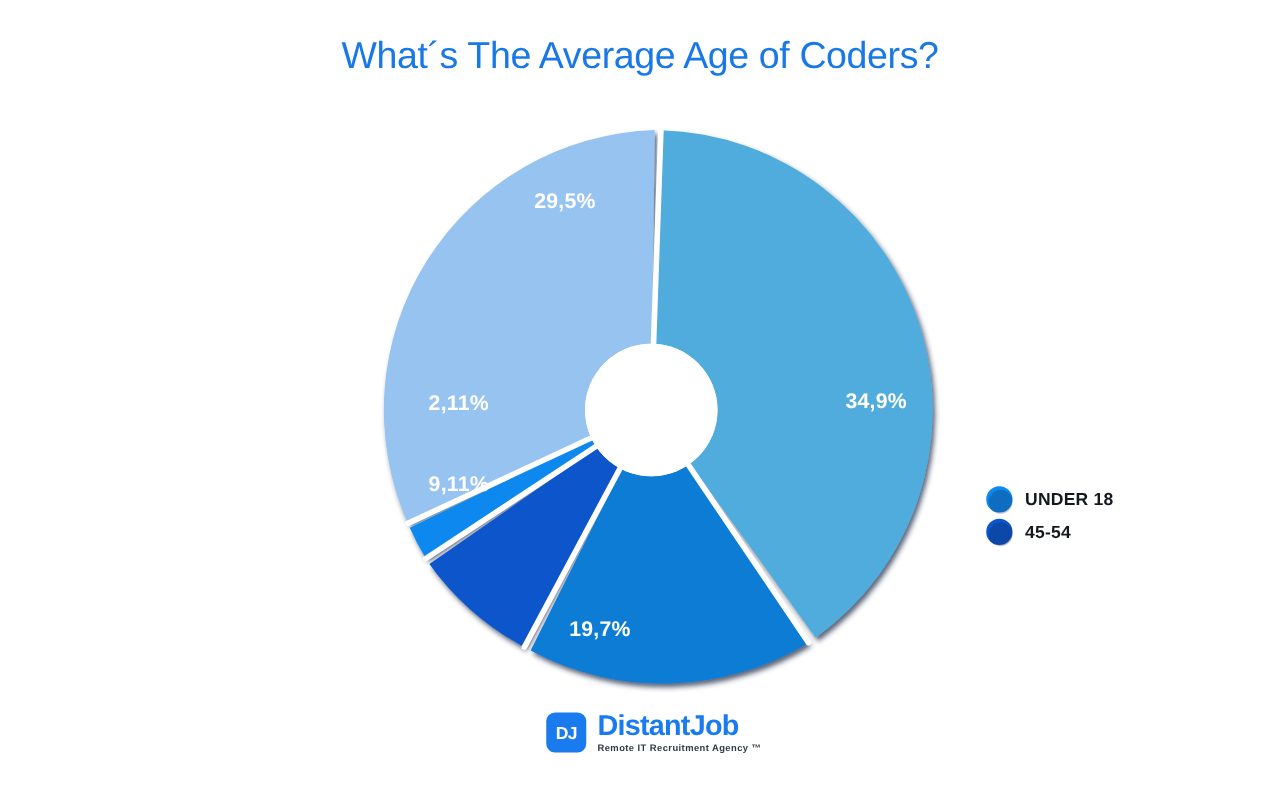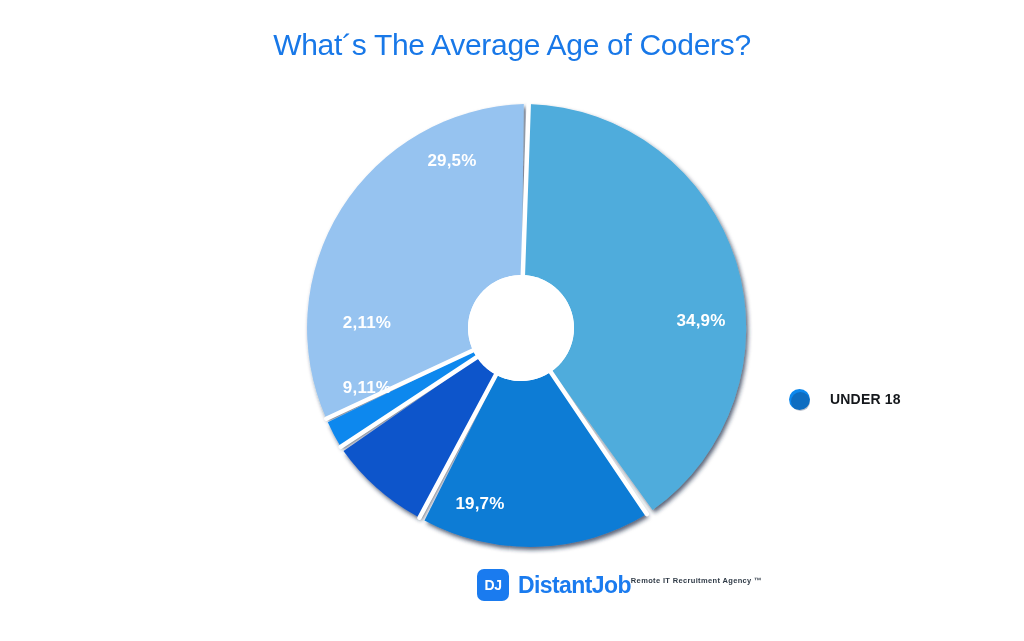--- a/index.html
+++ b/index.html
@@ -78,38 +78,37 @@
     position: absolute;
     left: 2px;
     top: 3px;
     width: 19px;
     height: 19px;
     border-radius: 50%;
     background: rgba(20, 40, 80, 0.28);
     z-index: -1;
   }
   .legend-label {
-    margin-left: 20px;
+    margin-left: 10px;
     font-size: 14px;
     font-weight: bold;
     color: #15181C;
     letter-spacing: 0.2px;
     white-space: nowrap;
     position: relative;
     z-index: 2;
   }
 
   
   #logo {
     position: absolute;
     left: 437px;
     top: 569px;
     display: flex;
     align-items: center;
-    margin-left: 40px;
   }
   #logo-mark {
     width: 32px;
     height: 32px;
     border-radius: 7px;
     background: #1A7BEF;
     display: flex;
     align-items: center;
     justify-content: center;
     flex: 0 0 auto;
@@ -117,21 +116,21 @@
   #logo-mark-text {
     color: #ffffff;
     font-size: 14px;
     font-weight: bold;
     letter-spacing: -0.5px;
     font-family: "Liberation Sans", sans-serif;
   }
   #logo-text {
     margin-left: 9px;
     display: flex;
-    flex-direction: row;
+    flex-direction: column;
     justify-content: flex-start;
   }
   #logo-wordmark {
     font-size: 23px;
     font-weight: bold;
     color: #1A7BEF;
     letter-spacing: -0.6px;
     line-height: 1;
     font-family: "Liberation Sans", sans-serif;
   }
@@ -191,20 +190,24 @@
     <text class="slice-label" x="78" y="297" text-anchor="middle">9,11%</text>
     <text class="slice-label" x="78" y="232" text-anchor="middle">2,11%</text>
   </svg>
 </div>
 
 <div id="legend">
   <div class="legend-item">
     <span class="legend-swatch" style="background: rgb(12, 136, 238);"></span>
     <span class="legend-label">UNDER 18</span>
   </div>
+  <div class="legend-item">
+    <span class="legend-swatch" style="background: rgb(11, 85, 203);"></span>
+    <span class="legend-label">45-54</span>
+  </div>
 </div>
 
 <div id="logo">
   <div id="logo-mark" style="background: rgb(26, 123, 239);">
     <span id="logo-mark-text">DJ</span>
   </div>
   <div id="logo-text">
     <div id="logo-wordmark" style="color: rgb(26, 123, 239);">DistantJob</div>
     <div id="logo-tagline">Remote IT Recruitment Agency ™</div>
   </div>

